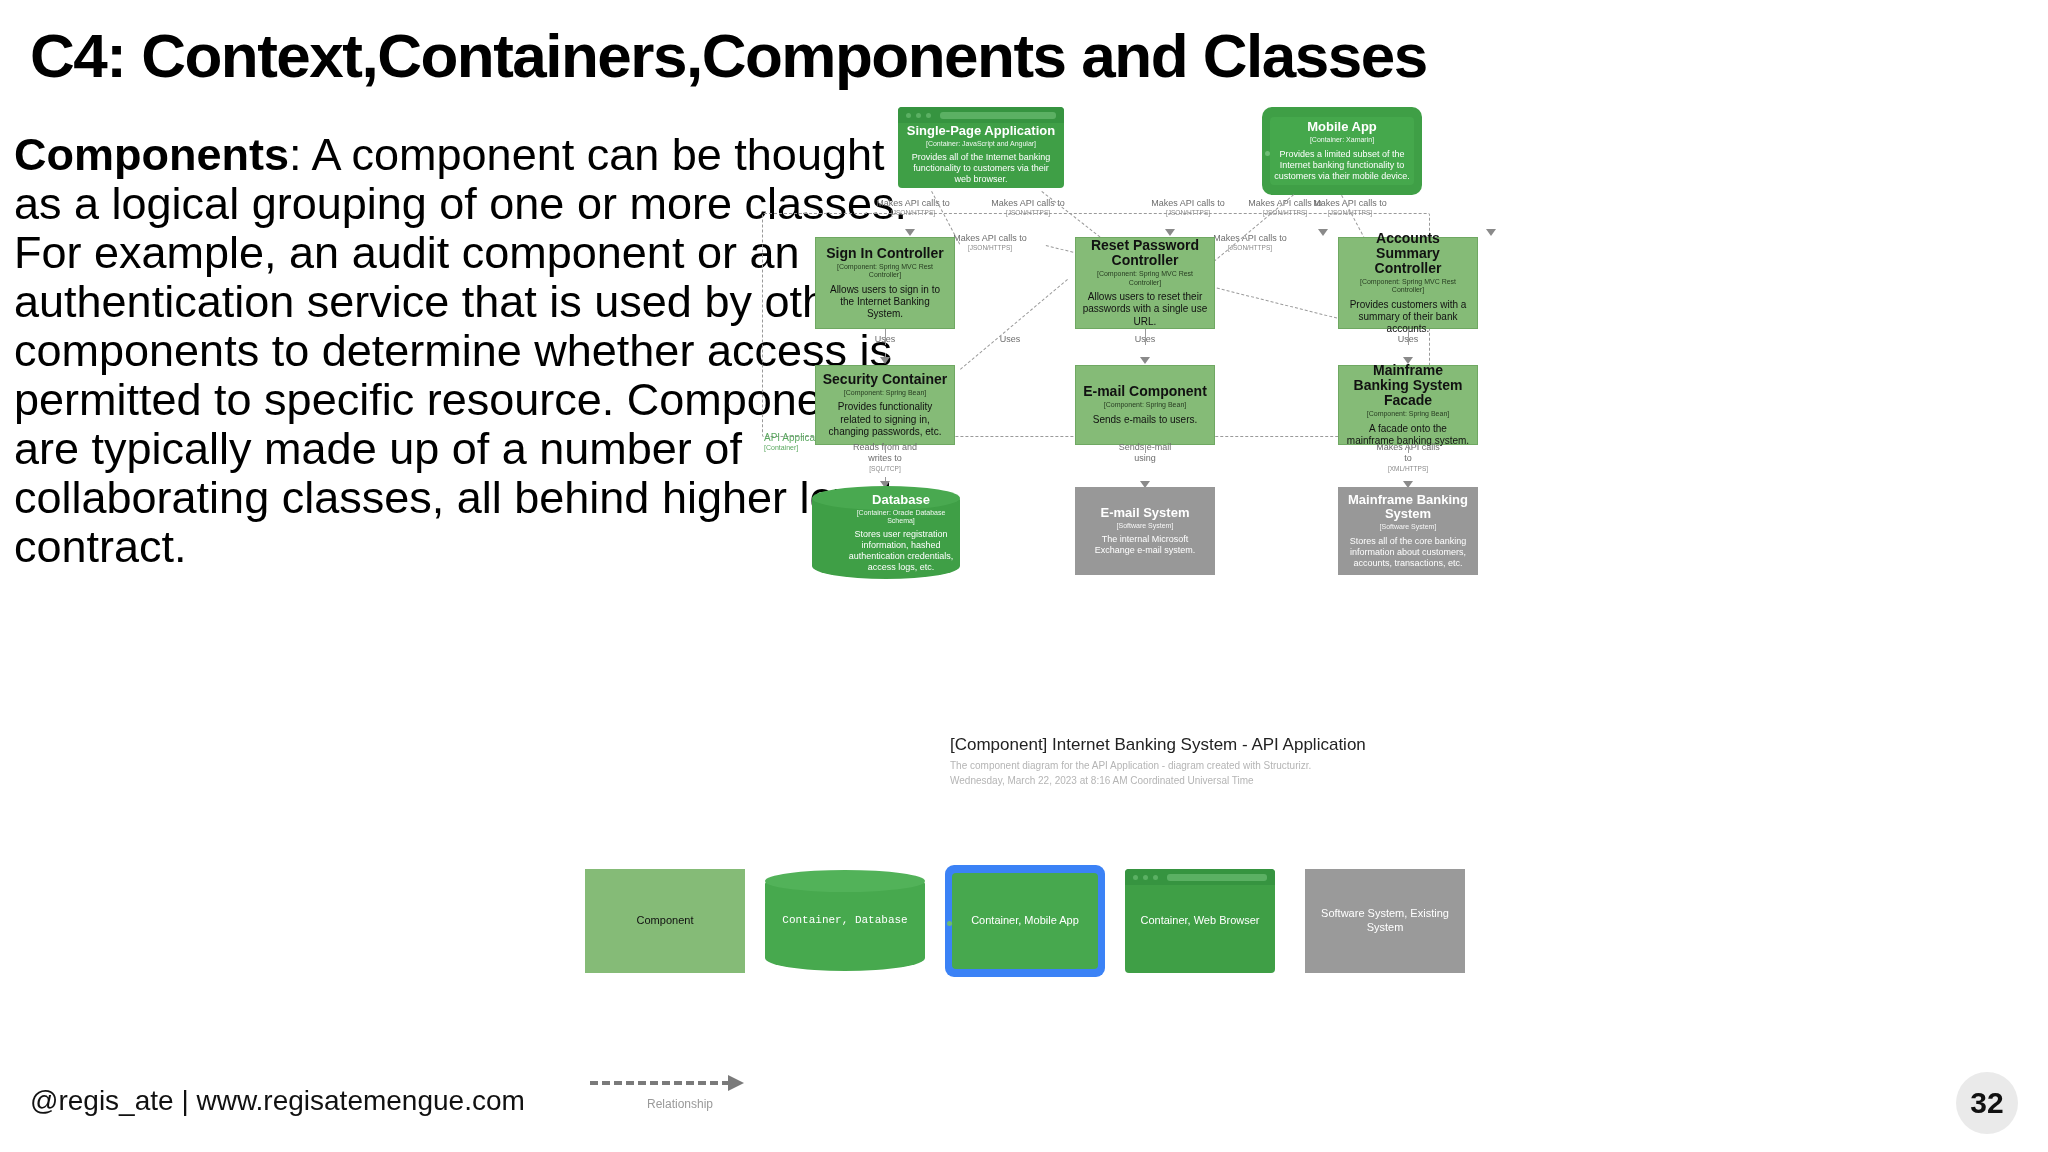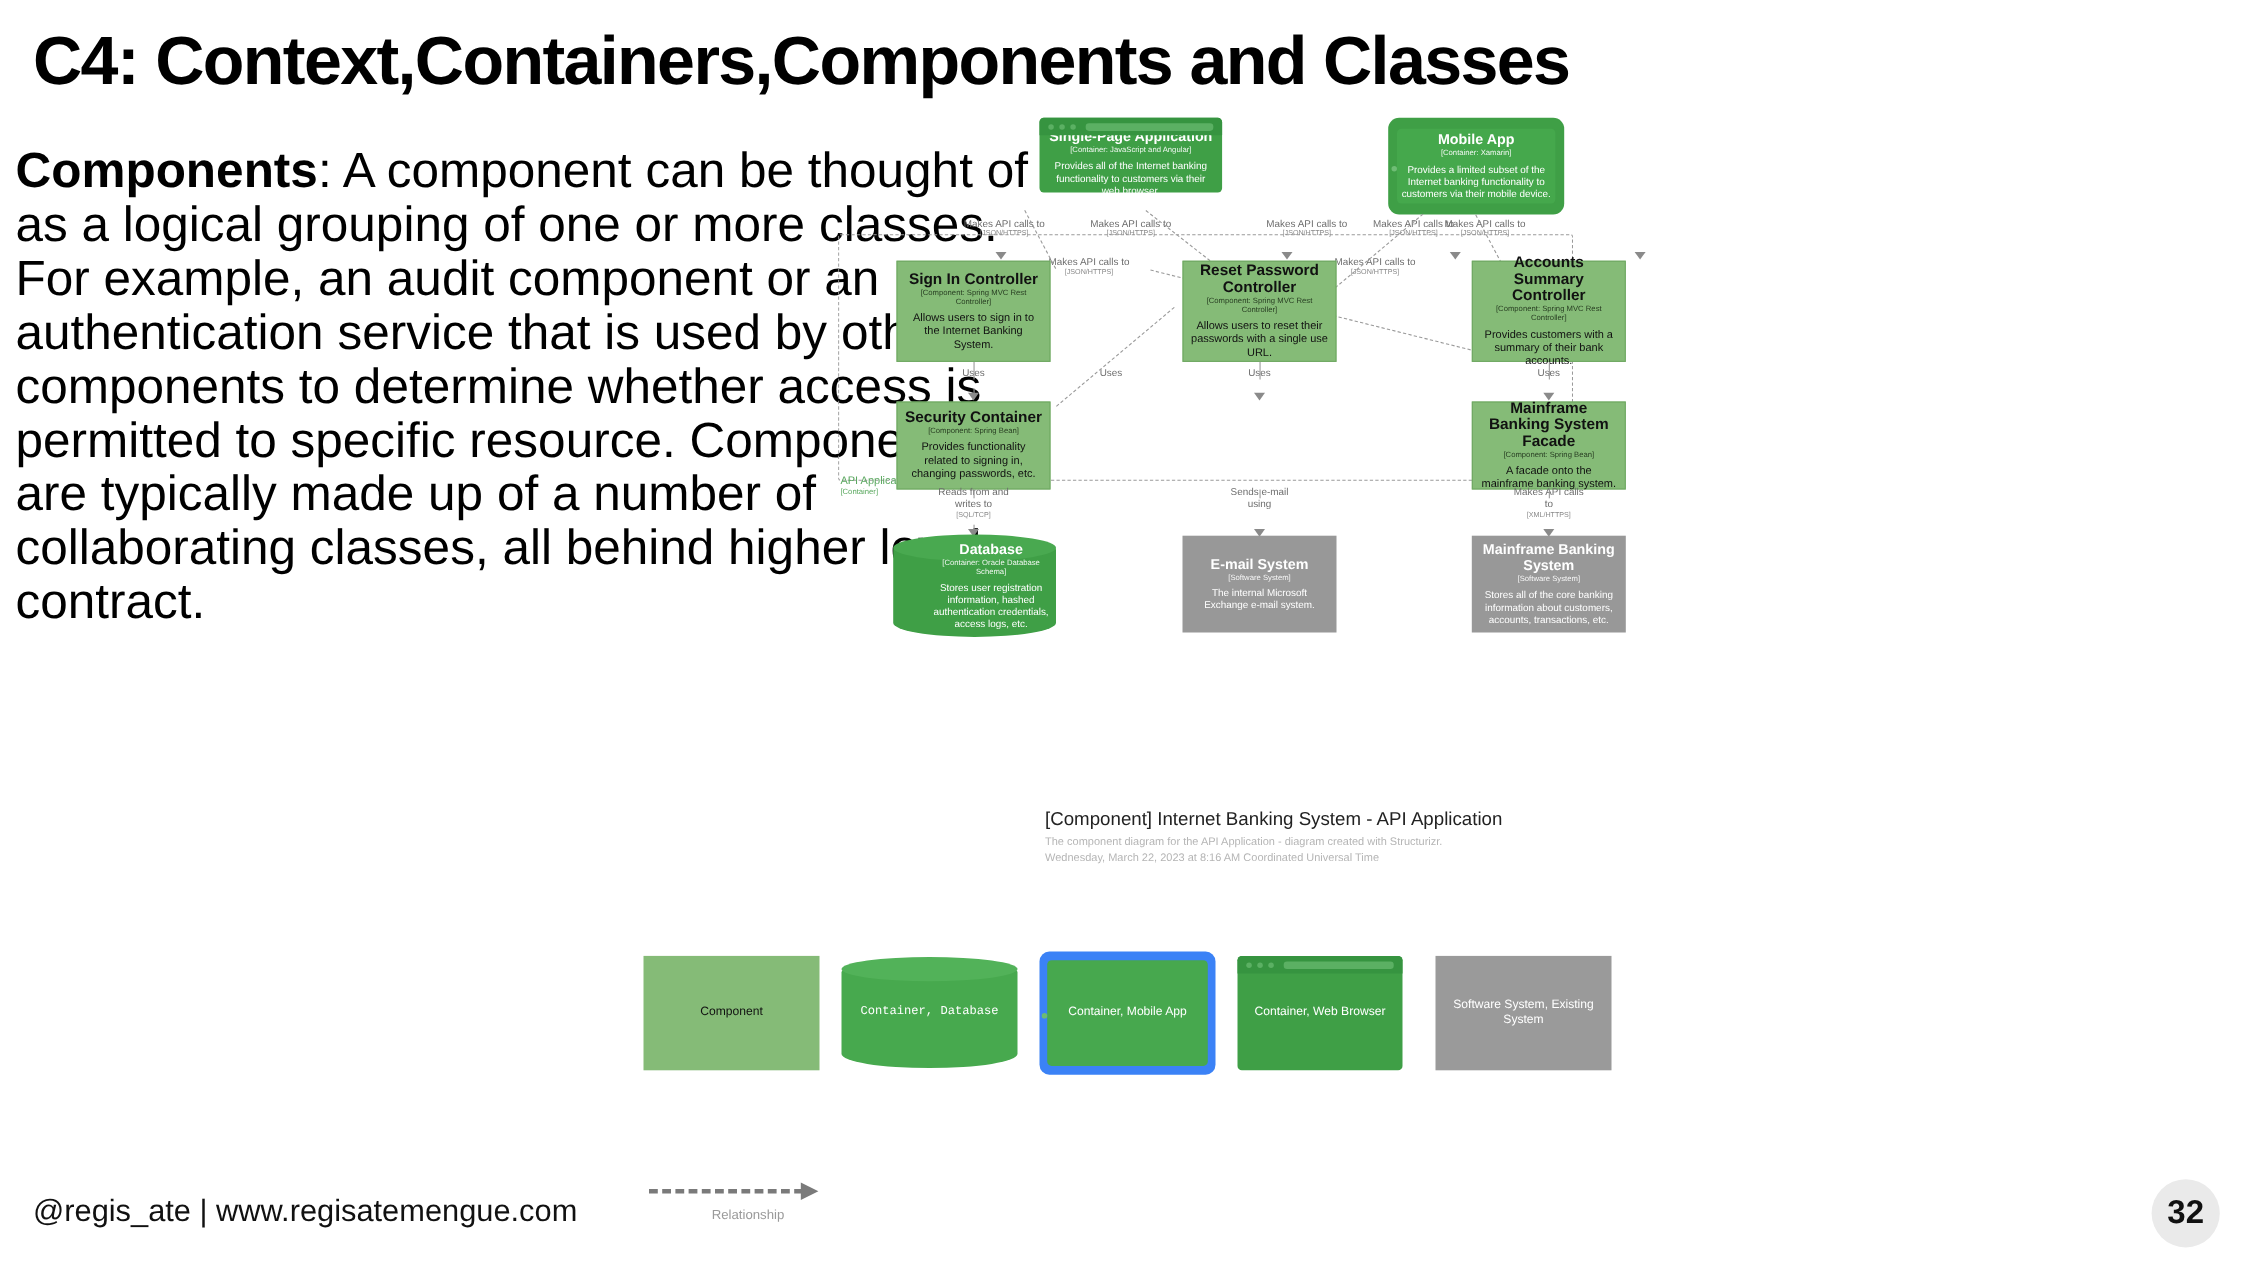--- a/index.html
+++ b/index.html
@@ -172,21 +172,21 @@
 </div>
 
 <div id="diagram">
 
   <div id="api-boundary"></div>
   <div id="api-boundary-label">
     <span style="font-size:10px">API Application</span>
     <span>[Container]</span>
   </div>
 
-  <div class="node spa" style="left:-52px;top:-18px;width:166px;height:68px;margin-left:47px;">
+  <div class="node spa" style="left:-52px;top:-18px;width:166px;height:81px;">
     <div class="browser-bar">
         <i></i>
         <i></i>
         <i></i>
         <u></u>
       </div>
     <div class="n-title" style="margin-top:14px;">Single-Page Application</div>
     <div class="n-type">[Container: JavaScript and Angular]</div>
     <div class="n-desc">Provides all of the Internet banking functionality to customers via their web browser.</div>
   </div>
@@ -272,20 +272,25 @@
   <div class="ln vln" style="left:458px;top:204px;height:16px;"></div>
   <div class="ahead-down" style="left:453px;top:232px;"></div>
   <div class="dashed-diag" style="left:10px;top:244px;width:140px;transform:rotate(-40deg);"></div>
 
   <div class="node comp" style="left:-135px;top:240px;width:140px;height:80px;">
     <div class="n-title">Security Container</div>
     <div class="n-type">[Component: Spring Bean]</div>
     <div class="n-desc">Provides functionality related to signing in, changing passwords, etc.</div>
   </div>
 
+  <div class="node comp" style="left:125px;top:240px;width:140px;height:80px;">
+    <div class="n-title">E-mail Component</div>
+    <div class="n-type">[Component: Spring Bean]</div>
+    <div class="n-desc">Sends e-mails to users.</div>
+  </div>
 
   <div class="node comp" style="left:388px;top:240px;width:140px;height:80px;">
     <div class="n-title">Mainframe Banking System Facade</div>
     <div class="n-type">[Component: Spring Bean]</div>
     <div class="n-desc">A facade onto the mainframe banking system.</div>
   </div>
 
   <div class="rel multi" style="left:-100px;top:317px;">
     <span>Reads from and writes to</span><em>[SQL/TCP]</em>
   </div>

